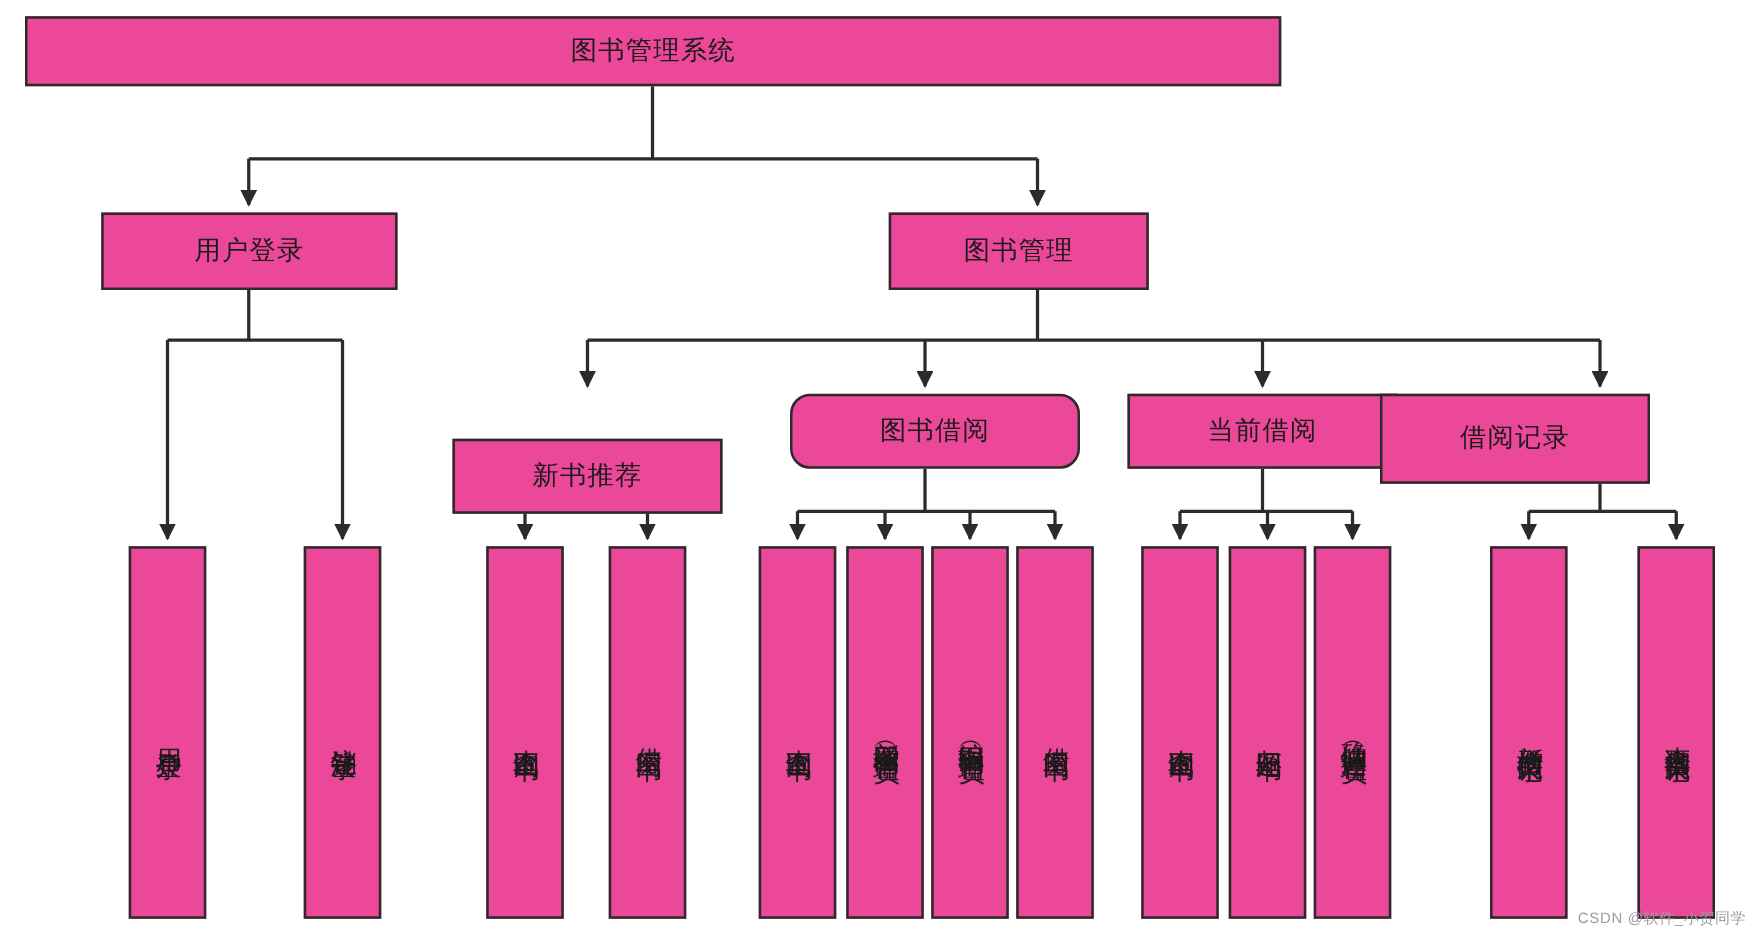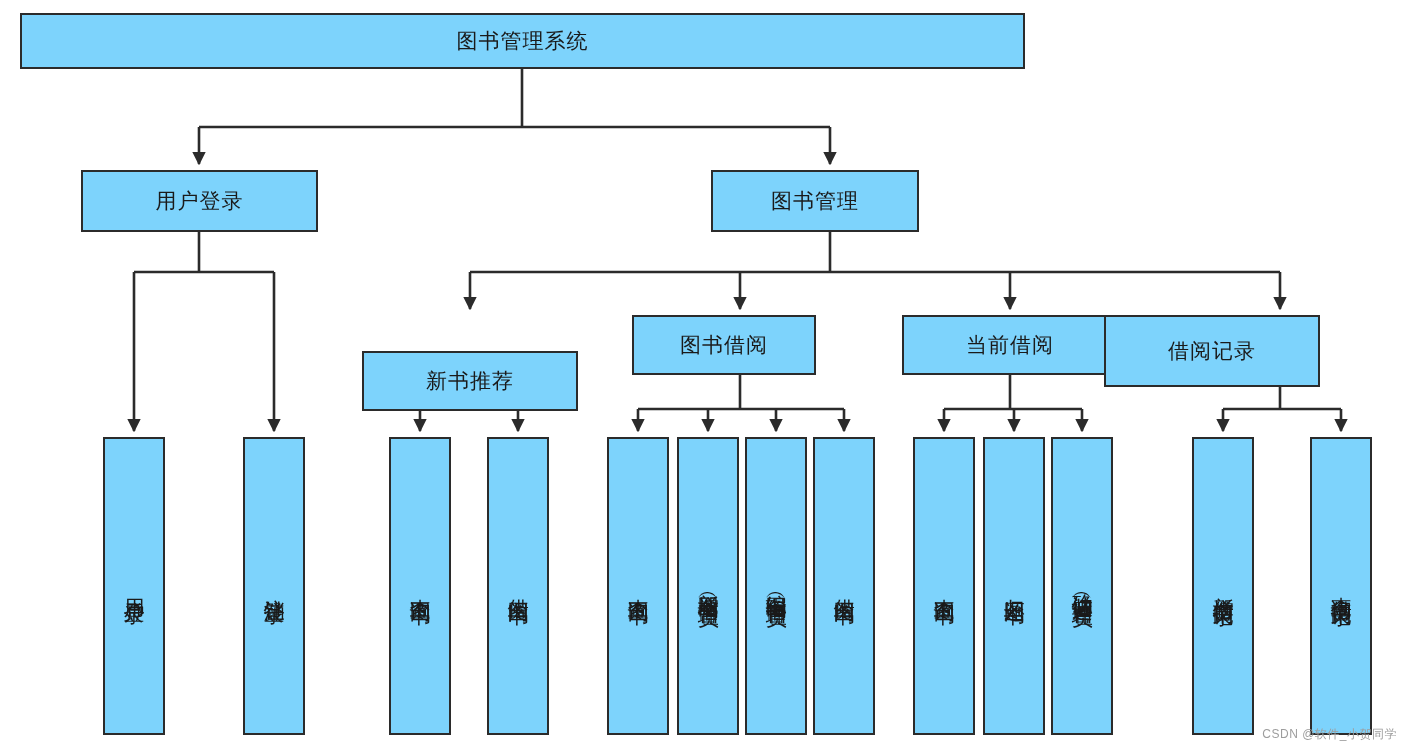--- a/index.html
+++ b/index.html
@@ -19,21 +19,21 @@
     position: absolute;
     left: 0; top: 0;
     width: 1405px;
     height: 747px;
     pointer-events: none;
   }
   .node {
     position: absolute;
     box-sizing: border-box;
     border: 2.5px solid #2b2b2b;
-    background: #7dd3fc;
+    background: #ec4899;
     display: flex;
     align-items: center;
     justify-content: center;
     color: #1a1a1a;
   }
   .node.h {
     font-size: 21px;
     line-height: 1.1;
     letter-spacing: 1px;
   }
@@ -116,21 +116,21 @@
       <path d="M 1341 409 L 1341 431" marker-end="url(#arrow)"></path>
     </g>
   </svg>
 
   <div class="node h" id="title-node" style="left: 20px; top: 13px; width: 1005px; height: 56px;">图书管理系统</div>
 
   <div class="node h" id="l2-0" style="left: 81px; top: 170px; width: 237px; height: 62px;">用户登录</div>
   <div class="node h" id="l2-1" style="left: 711px; top: 170px; width: 208px; height: 62px;">图书管理</div>
 
   <div class="node h" id="l3-0" style="left: 362px; top: 315px; width: 216px; height: 60px; margin-top: 36px;">新书推荐</div>
-  <div class="node h" id="l3-1" style="left: 632px; top: 315px; width: 184px; height: 60px;">图书借阅</div>
+  <div class="node h" id="l3-1" style="left: 632px; top: 315px; width: 232px; height: 60px; border-radius: 16px;">图书借阅</div>
   <div class="node h" id="l3-2" style="left: 902px; top: 315px; width: 216px; height: 60px;">当前借阅</div>
   <div class="node h" id="l3-3" style="left: 1104px; top: 315px; width: 216px; height: 72px;">借阅记录</div>
 
   <div class="node v" id="lf-0" style="left: 103px; top: 437px; width: 62px; height: 298px;">用户登录</div>
   <div class="node v" id="lf-1" style="left: 243px; top: 437px; width: 62px; height: 298px;">注销登录</div>
   <div class="node v" id="lf-2" style="left: 389px; top: 437px; width: 62px; height: 298px;">查询图书</div>
   <div class="node v" id="lf-3" style="left: 487px; top: 437px; width: 62px; height: 298px;">借阅图书</div>
   <div class="node v" id="lf-4" style="left: 607px; top: 437px; width: 62px; height: 298px;">查询图书</div>
   <div class="node v" id="lf-5" style="left: 677px; top: 437px; width: 62px; height: 298px;">新增图书（管理员）</div>
   <div class="node v" id="lf-6" style="left: 745px; top: 437px; width: 62px; height: 298px;">编辑图书（管理员）</div>

